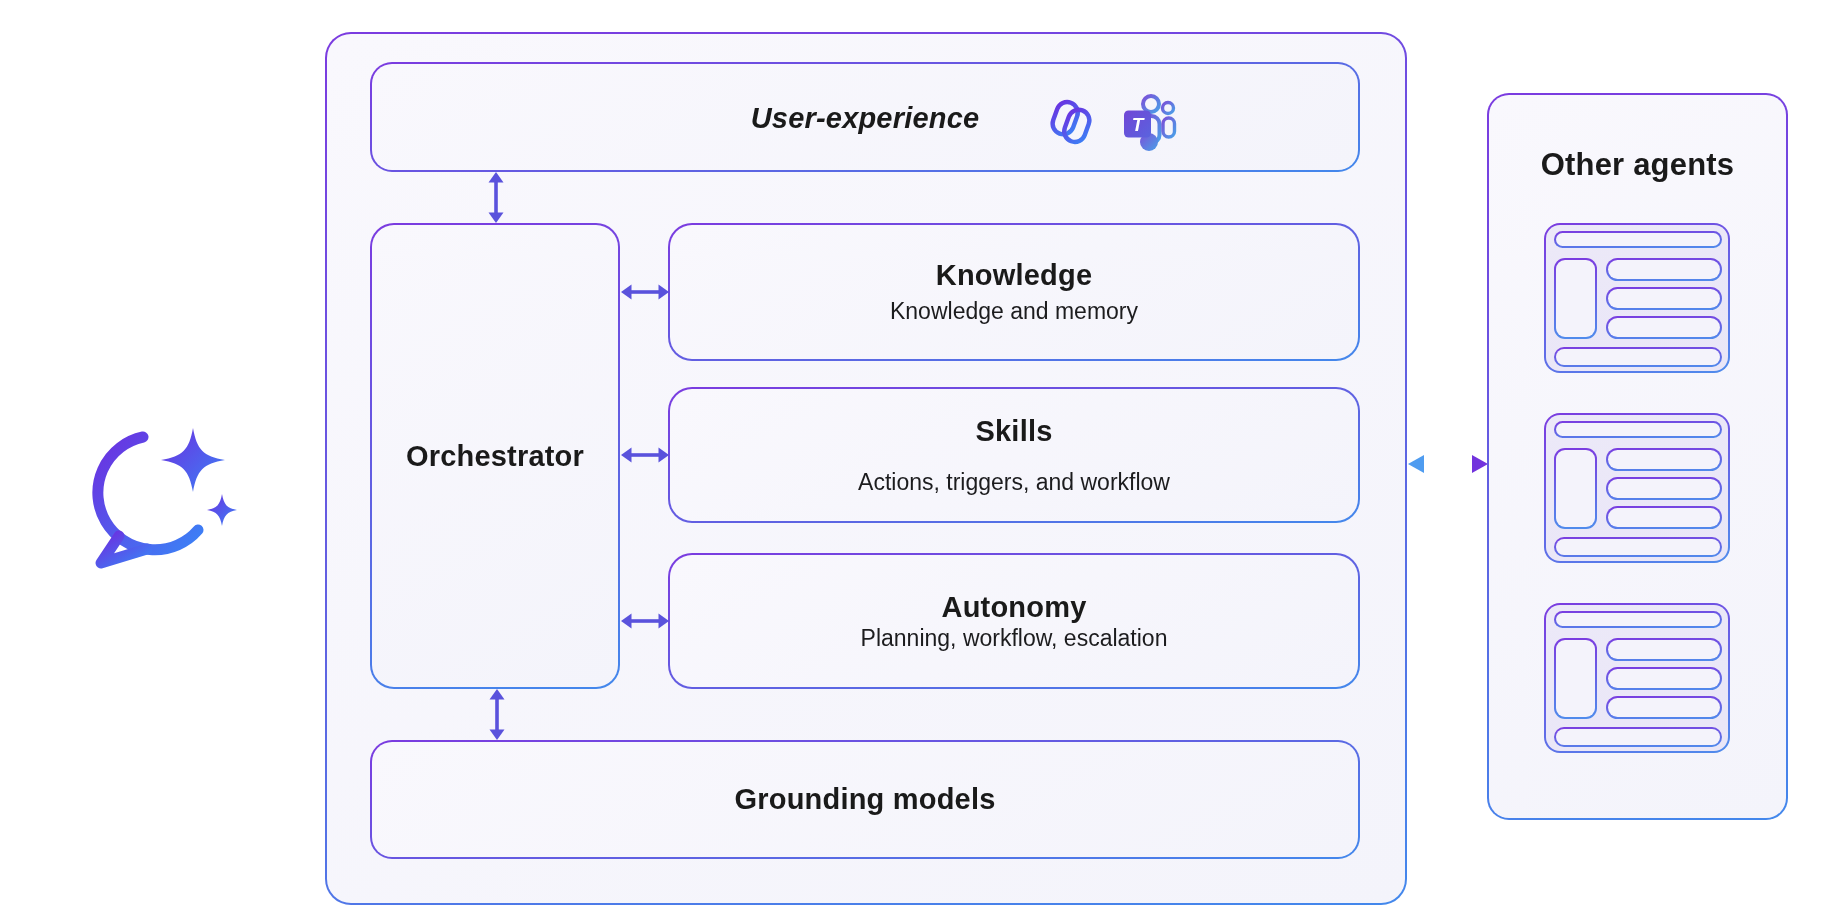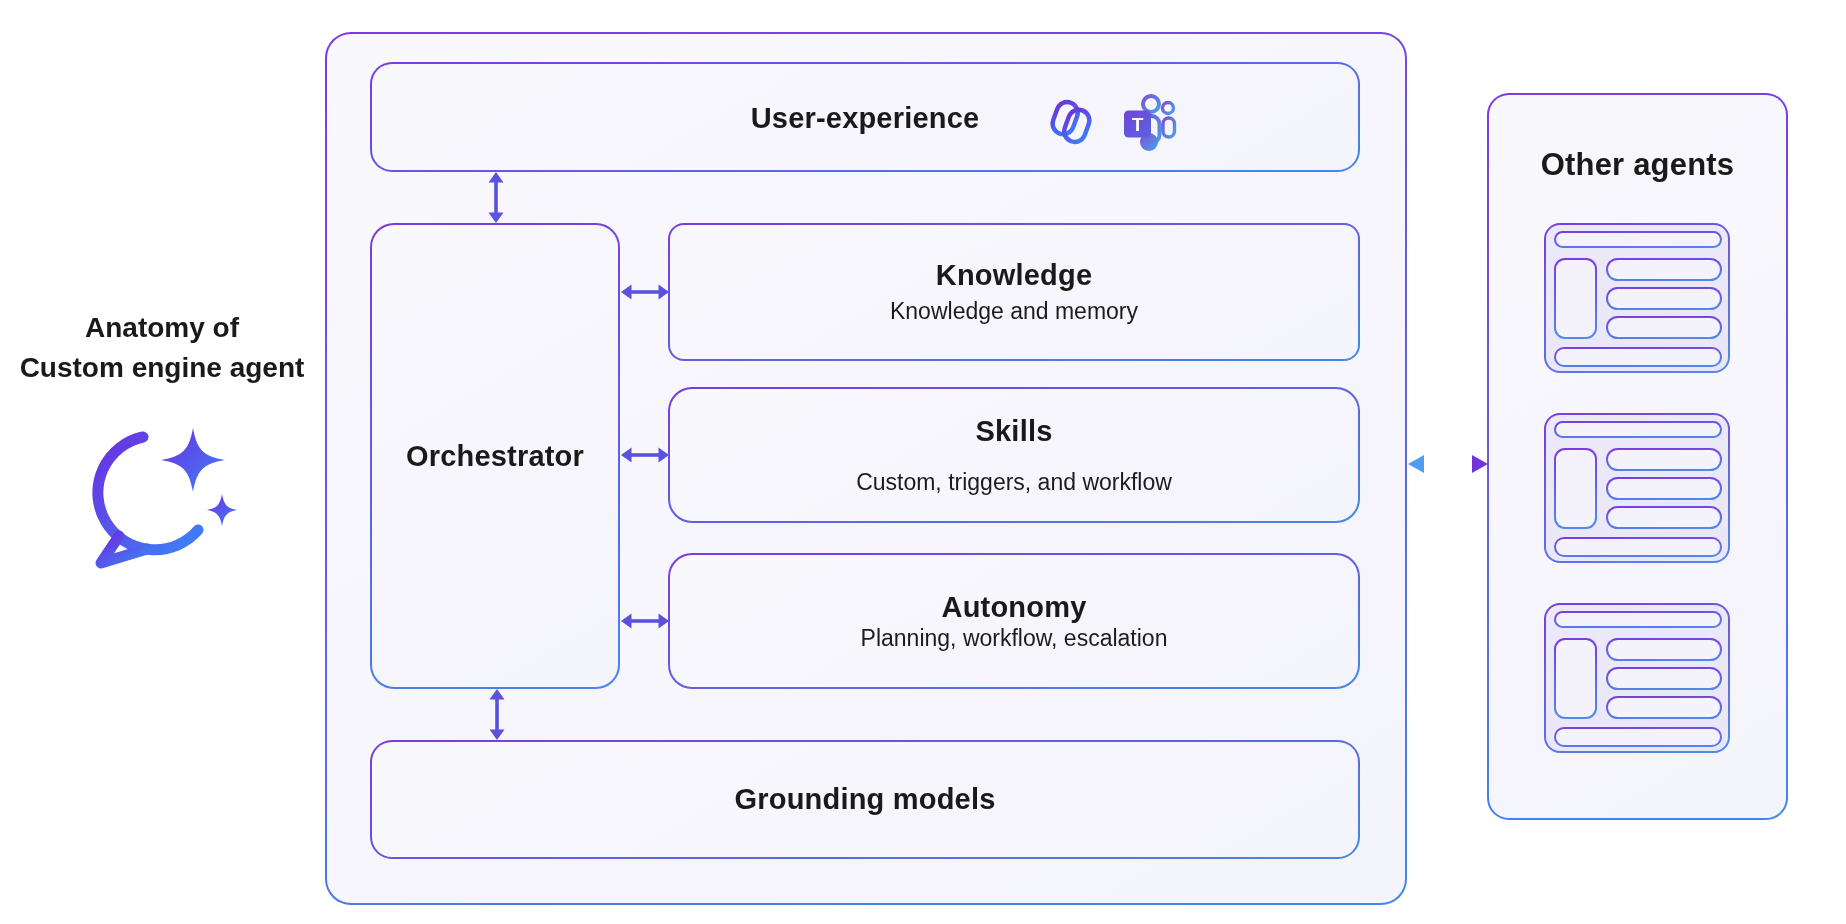--- a/index.html
+++ b/index.html
@@ -31,41 +31,37 @@
     background:
       linear-gradient(155deg,#ece9f8 0%,#e9e6f7 100%) padding-box,
       linear-gradient(160deg,#7b3be0 0%,#4f8cec 100%) border-box;
   }
 </style>
 </head>
 <body>
 
 <div id="stage">
 
-  <div class="abs" style="left:6px;top:308px;width:312px;text-align:center;font-weight:700;font-size:28px;line-height:40px;">
-    <div>Anatomy of</div>
-    <div>Custom engine agent</div>
-  </div>
 
   <svg class="abs" style="left:74px;top:420px;" width="176" height="158" viewBox="0 0 176 158">
     <defs>
       <linearGradient id="chatg" x1="0" y1="0" x2="1" y2="1">
         <stop offset="0" stop-color="#6c2fe0"></stop>
           <stop offset="1" stop-color="#3b82f6"></stop>
       </linearGradient>
     </defs>
     <path d="M 69 17 A 57 57 0 1 0 124 110" fill="none" stroke="url(#chatg)" stroke-width="11" stroke-linecap="round"></path>
     <path d="M 45 116 L 27 143 L 73 129" fill="none" stroke="url(#chatg)" stroke-width="11" stroke-linejoin="round" stroke-linecap="round"></path>
     <path d="M 119 8 C 123 30 129 36 151 40 C 129 44 123 50 119 72 C 115 50 109 44 87 40 C 109 36 115 30 119 8 Z" fill="url(#chatg)"></path>
     <path d="M 148 74 C 150 85 153 88 163 90 C 153 92 150 95 148 106 C 146 95 143 92 133 90 C 143 88 146 85 148 74 Z" fill="url(#chatg)"></path>
   </svg>
 
   <div class="gbox" style="left:325px;top:32px;width:1082px;height:873px;border-radius:26px;"></div>
 
-  <div class="gbox" style="left:370px;top:62px;width:990px;height:110px;border-radius:22px;">
+  <div class="gbox" style="left:370px;top:62px;width:990px;height:110px;border-radius:22px;font-style:italic;">
     <div class="abs title" style="left:0;right:0;top:38px;text-align:center;">User-experience</div>
 
     <svg class="abs" style="left:672px;top:31px;" width="54" height="54" viewBox="0 0 56 56">
       <defs>
         <linearGradient id="cplg" x1="0" y1="0" x2="1" y2="1">
           <stop offset="0" stop-color="#6c2fe0"></stop>
             <stop offset="1" stop-color="#3b82f6"></stop>
         </linearGradient>
       </defs>
       <g fill="none" stroke="url(#cplg)" stroke-width="4.6">
@@ -92,28 +88,28 @@
       <circle cx="29" cy="49" r="9" fill="url(#tmg)"></circle>
       <rect x="4" y="17.5" width="27" height="27" rx="4.5" fill="url(#tmg2)"></rect>
       <text x="17.5" y="37.5" text-anchor="middle" font-size="19" font-weight="bold" fill="#ffffff" font-family="Liberation Sans, sans-serif">T</text>
     </svg>
   </div>
 
   <div class="gbox center-col" style="left:370px;top:223px;width:250px;height:466px;border-radius:24px;">
     <div class="title">Orchestrator</div>
   </div>
 
-  <div class="gbox center-col" style="left:668px;top:223px;width:692px;height:138px;border-radius:16px;gap:6px;">
+  <div class="gbox center-col" style="left:668px;top:223px;width:692px;height:138px;border-radius:24px;gap:6px;">
     <div class="title">Knowledge</div>
     <div class="subtitle">Knowledge and memory</div>
   </div>
 
   <div class="gbox center-col" style="left:668px;top:387px;width:692px;height:136px;border-radius:24px;gap:21px;">
     <div class="title">Skills</div>
-    <div class="subtitle">Custom, triggers, and workflow</div>
+    <div class="subtitle">Actions, triggers, and workflow</div>
   </div>
 
   <div class="gbox center-col" style="left:668px;top:553px;width:692px;height:136px;border-radius:24px;gap:1px;">
     <div class="title">Autonomy</div>
     <div class="subtitle">Planning, workflow, escalation</div>
   </div>
 
   <div class="gbox center-col" style="left:370px;top:740px;width:990px;height:119px;border-radius:22px;">
     <div class="title">Grounding models</div>
   </div>

